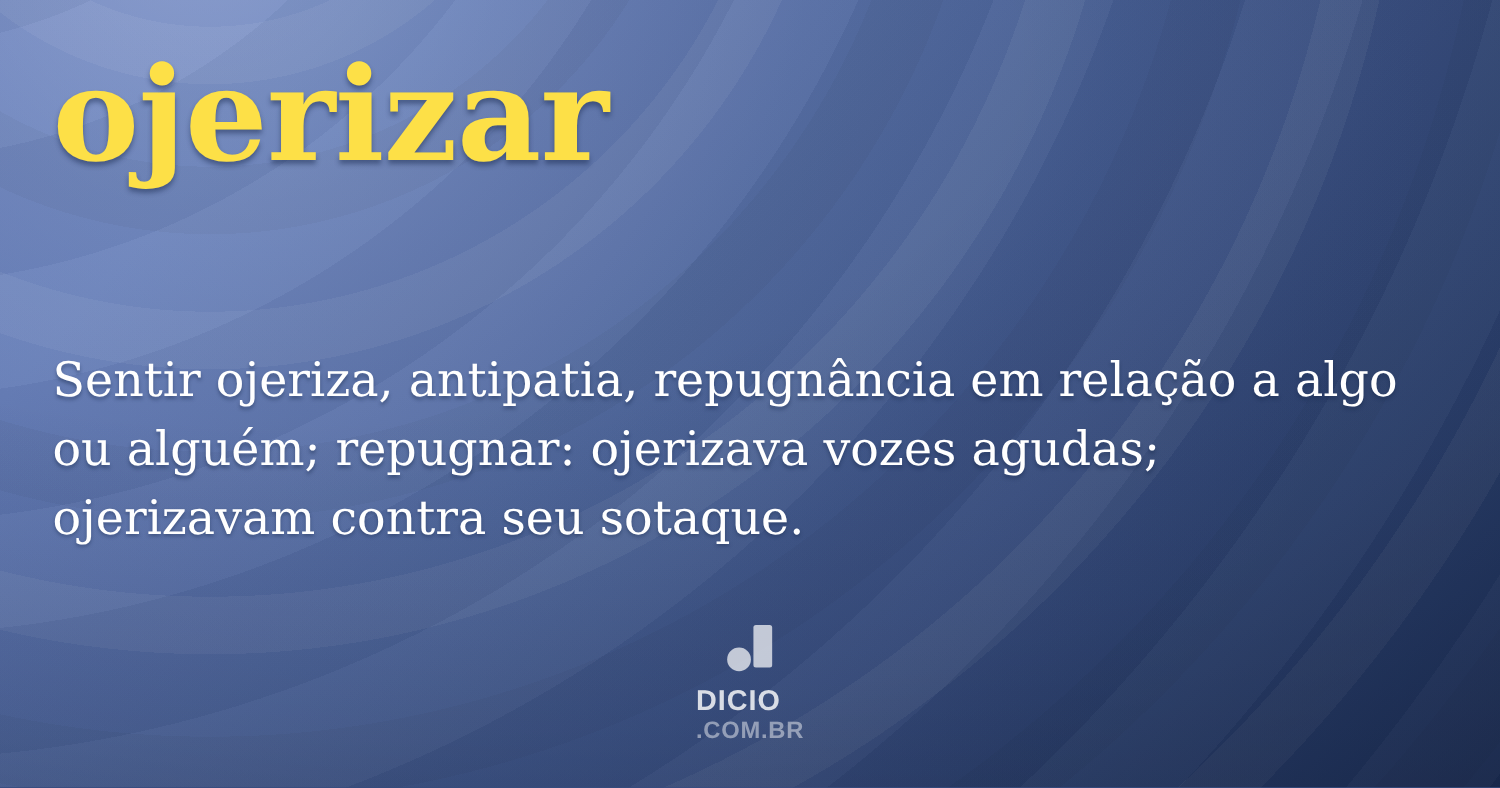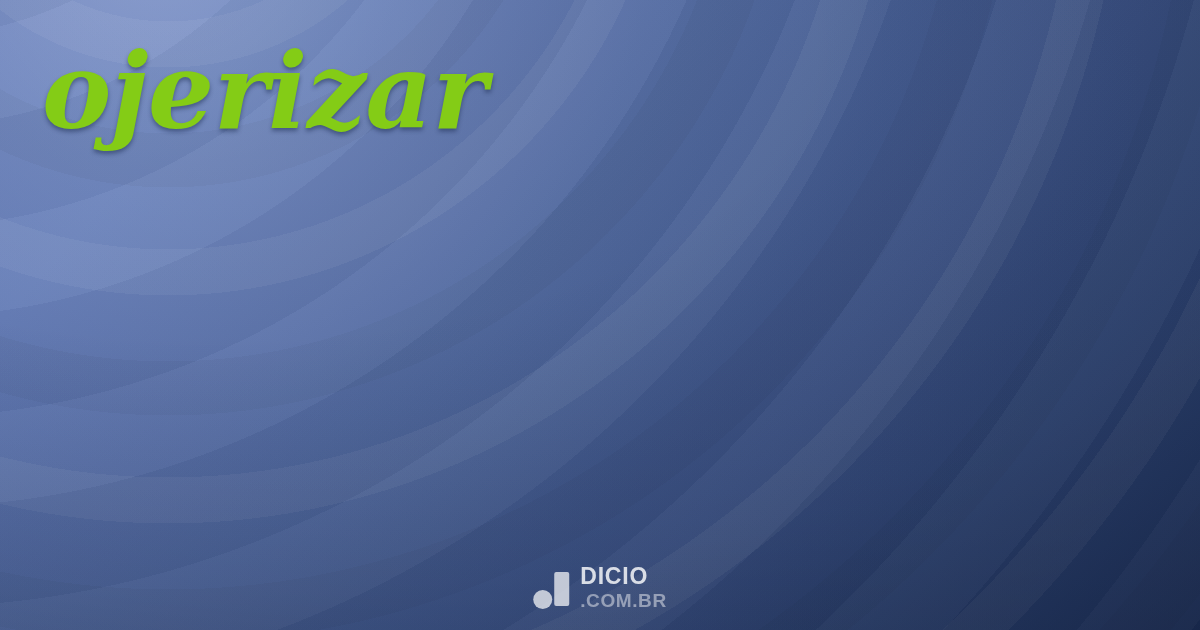--- a/index.html
+++ b/index.html
@@ -94,24 +94,23 @@
   .headline {
     position: absolute;
     left: 42px;
     top: 36px;
     margin: 0;
     font-family: "DejaVu Serif", "Liberation Serif", serif;
     font-weight: 700;
     font-size: 104px;
     line-height: 1.08;
     letter-spacing: -0.5px;
-    color: #84cc16;
+    color: #fde047;
     text-shadow: 0 3px 4px rgba(18, 34, 68, 0.45);
     white-space: nowrap;
-    font-style: italic;
   }
 
   .definition {
     position: absolute;
     left: 42px;
     top: 277px;
     width: 1100px;
     margin: 0;
     font-family: "DejaVu Serif", "Liberation Serif", serif;
     font-weight: 400;
@@ -120,25 +119,26 @@
     color: #ffffff;
     text-shadow: 0 2px 3px rgba(18, 34, 68, 0.40);
   }
 
   
 
   .logo {
     position: absolute;
     left: 50%;
     transform: translateX(-50%);
-    bottom: 20px;
+    bottom: 36px;
     display: flex;
-    align-items: flex-end;
+    align-items: center;
     gap: 11px;
     opacity: 0.88;
+    flex-direction: column;
   }
 
   .logo-mark {
     position: relative;
     width: 36px;
     height: 38px;
     flex: 0 0 auto;
   }
 
   .logo-mark .dot {
@@ -193,20 +193,21 @@
   <div class="bg-base"></div>
   <div class="bg-glow"></div>
   <div class="bg-rings"></div>
   <div class="bg-rings2"></div>
   <div class="bg-vignette"></div>
 
   <div class="content">
 
     <h1 class="headline">ojerizar</h1>
 
+    <p class="definition">Sentir ojeriza, antipatia, repugnância em relação a algo ou alguém; repugnar: ojerizava vozes agudas; ojerizavam contra seu sotaque.</p>
 
     <div class="logo">
       <div class="logo-mark">
         <span class="dot"></span>
         <span class="bar"></span>
       </div>
       <div class="logo-text">
         <span class="logo-name">DICIO</span>
         <span class="logo-tld">.COM.BR</span>
       </div>

